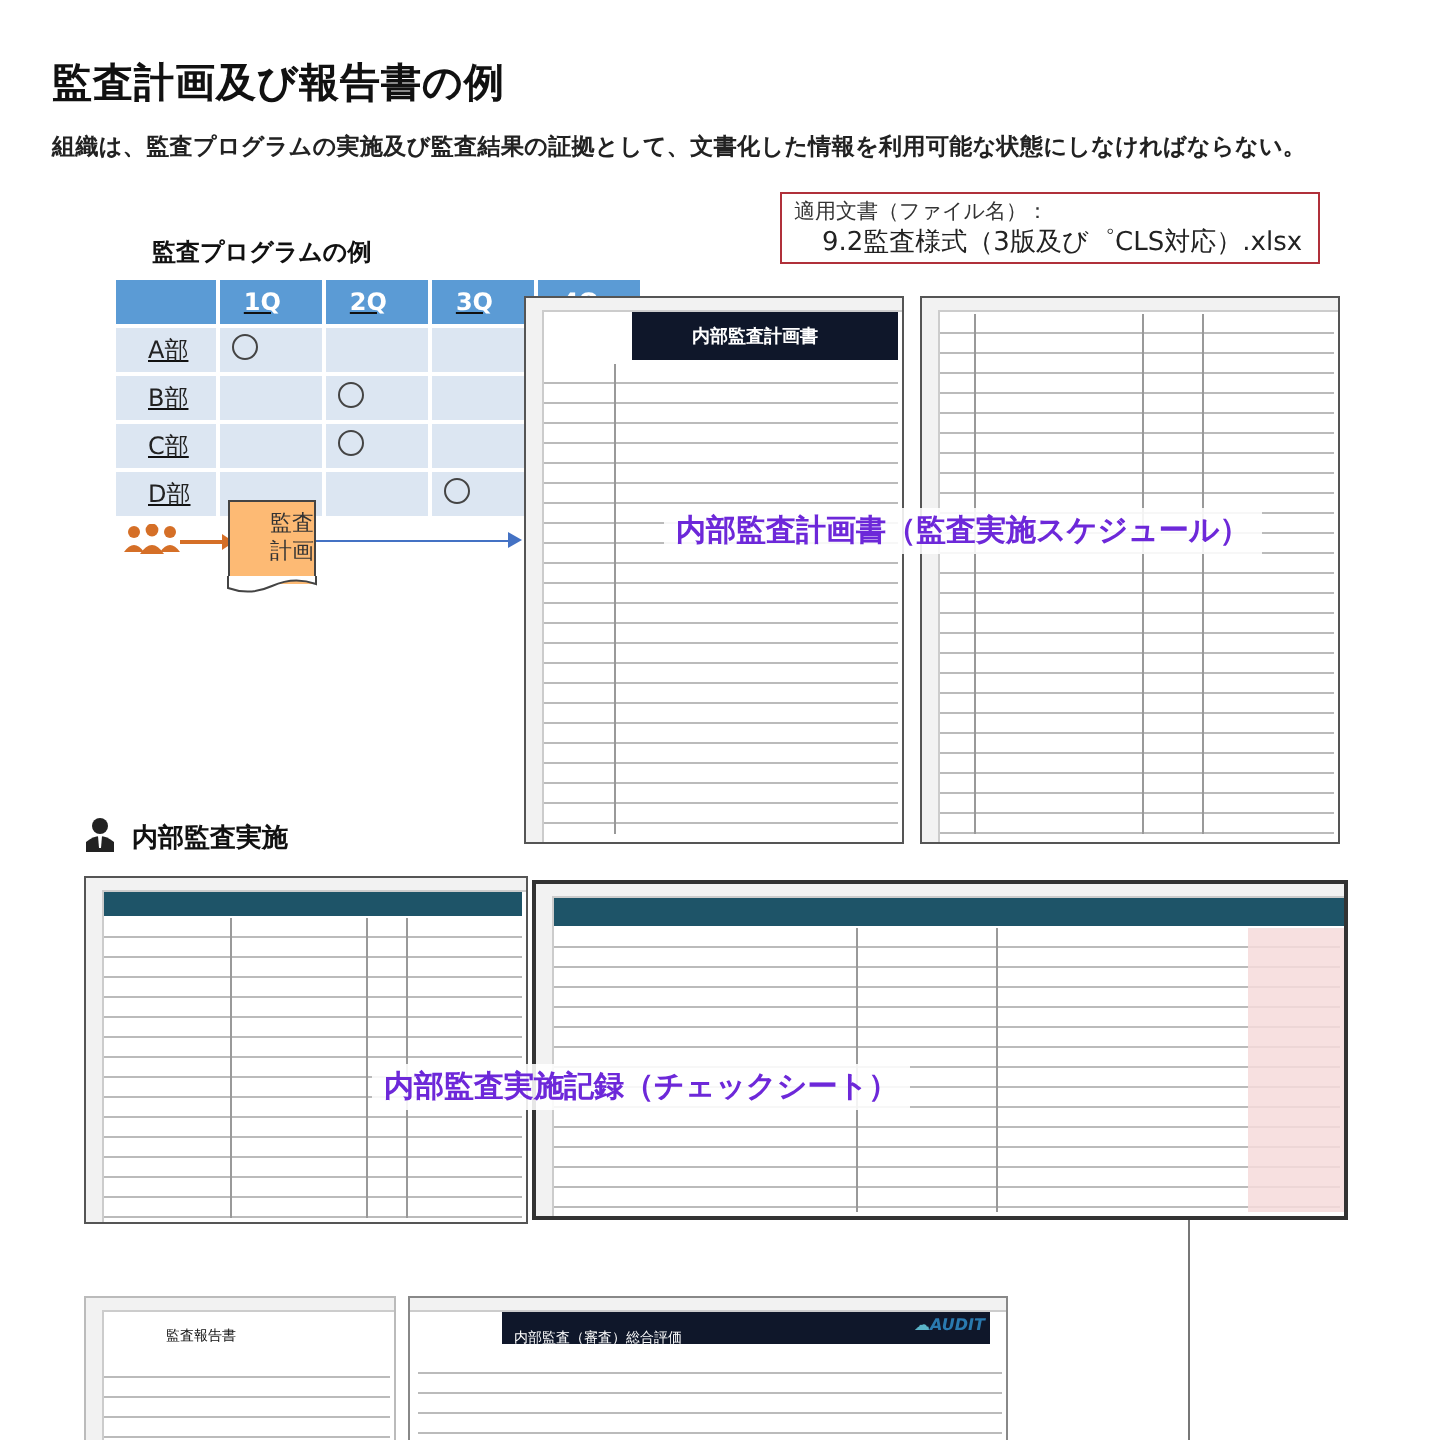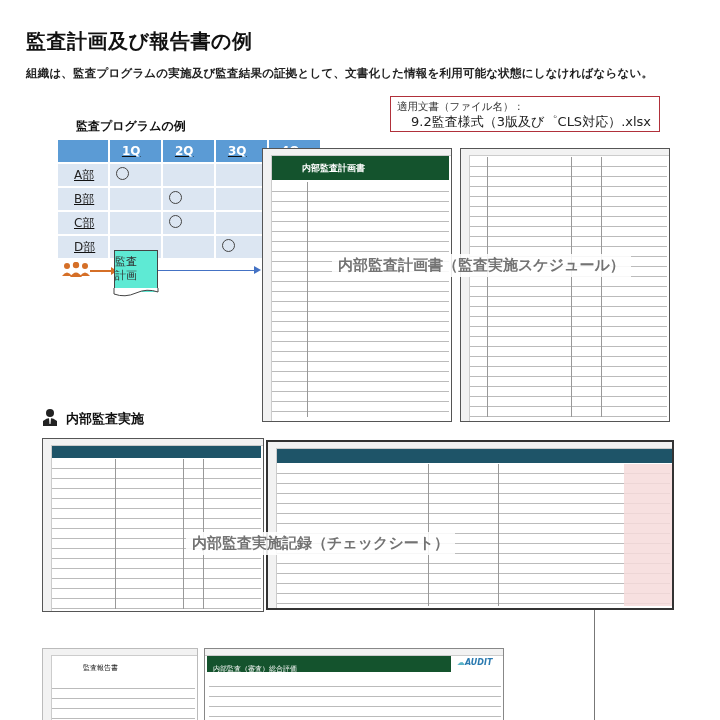--- a/index.html
+++ b/index.html
@@ -14,31 +14,31 @@
   table.prog{position:absolute;left:56px;top:138px;border-collapse:separate;border-spacing:2px;width:266px;text-decoration:underline;}
   table.prog td,table.prog th{height:20px;font-size:12px;}
   table.prog th{background:#5b9bd5;color:#fff;font-weight:bold;font-family:"DejaVu Sans",sans-serif;text-align:left;padding-left:12px;width:53px;}
   table.prog th.blank{width:53px;}
   table.prog td{background:#dce6f2;padding-left:16px;color:#222;}
   table.prog td.mark{padding-left:6px;}
   .circle{display:inline-block;width:11px;height:11px;border:1px solid #444;border-radius:50%;}
   .people{left:62px;top:262px;}
   .orange-arrow{left:90px;top:270px;width:22px;height:2px;background:#d56f27;}
   .orange-arrow:after{content:"";position:absolute;right:-5px;top:-3px;border-left:6px solid #d56f27;border-top:4px solid transparent;border-bottom:4px solid transparent;}
-  .docshape{left:114px;top:250px;width:44px;height:42px;border:1px solid #444;border-bottom:none;background:#5eead4;font-size:11px;line-height:14px;text-align:left;color:#333;padding-top:4px;box-sizing:border-box;}
+  .docshape{left:114px;top:250px;width:44px;height:42px;border:1px solid #444;border-bottom:none;background:#fdba74;font-size:11px;line-height:14px;text-align:right;color:#333;padding-top:4px;box-sizing:border-box;}
   .docwave{left:113px;top:288px;}
   .blue-line{left:158px;top:270px;width:98px;height:1px;background:#4472c4;}
   .blue-line:after{content:"";position:absolute;right:-5px;top:-4px;border-left:7px solid #4472c4;border-top:4px solid transparent;border-bottom:4px solid transparent;}
   .sheet{background:#fff;border:1px solid #555;box-sizing:border-box;overflow:hidden;}
   .sheet .colhdr{height:6px;background:#f2f2f2;border-bottom:1px solid #ccc;}
   .sheet .rowhdr{position:absolute;left:0;top:6px;bottom:0;width:8px;background:#f2f2f2;border-right:1px solid #ccc;}
-  .navy{background:#14532d;color:#fff;}
+  .navy{background:#0f172a;color:#fff;margin-left:44px;}
   .teal{background:#1e5468;}
   .gridlines{position:absolute;left:9px;right:2px;background-image:repeating-linear-gradient(to bottom,#fff 0,#fff 9px,#bbb 9px,#bbb 10px);}
-  .overlay-label{background:rgba(255,255,255,0.88);font-weight:bold;font-size:15px;color:#737373;padding:2px 6px;white-space:nowrap;}
+  .overlay-label{background:rgba(255,255,255,0.88);font-weight:bold;font-size:15px;color:#6d28d9;padding:2px 6px;white-space:nowrap;}
   .pink{background:#f6dada;}
 </style>
 </head>
 <body>
 
 <div class="abs title">監査計画及び報告書の例</div>
 <div class="abs subtitle">組織は、監査プログラムの実施及び監査結果の証拠として、文書化した情報を利用可能な状態にしなければならない。</div>
 
 <div class="abs filebox">
   <div class="lbl">適用文書（ファイル名）：</div>

